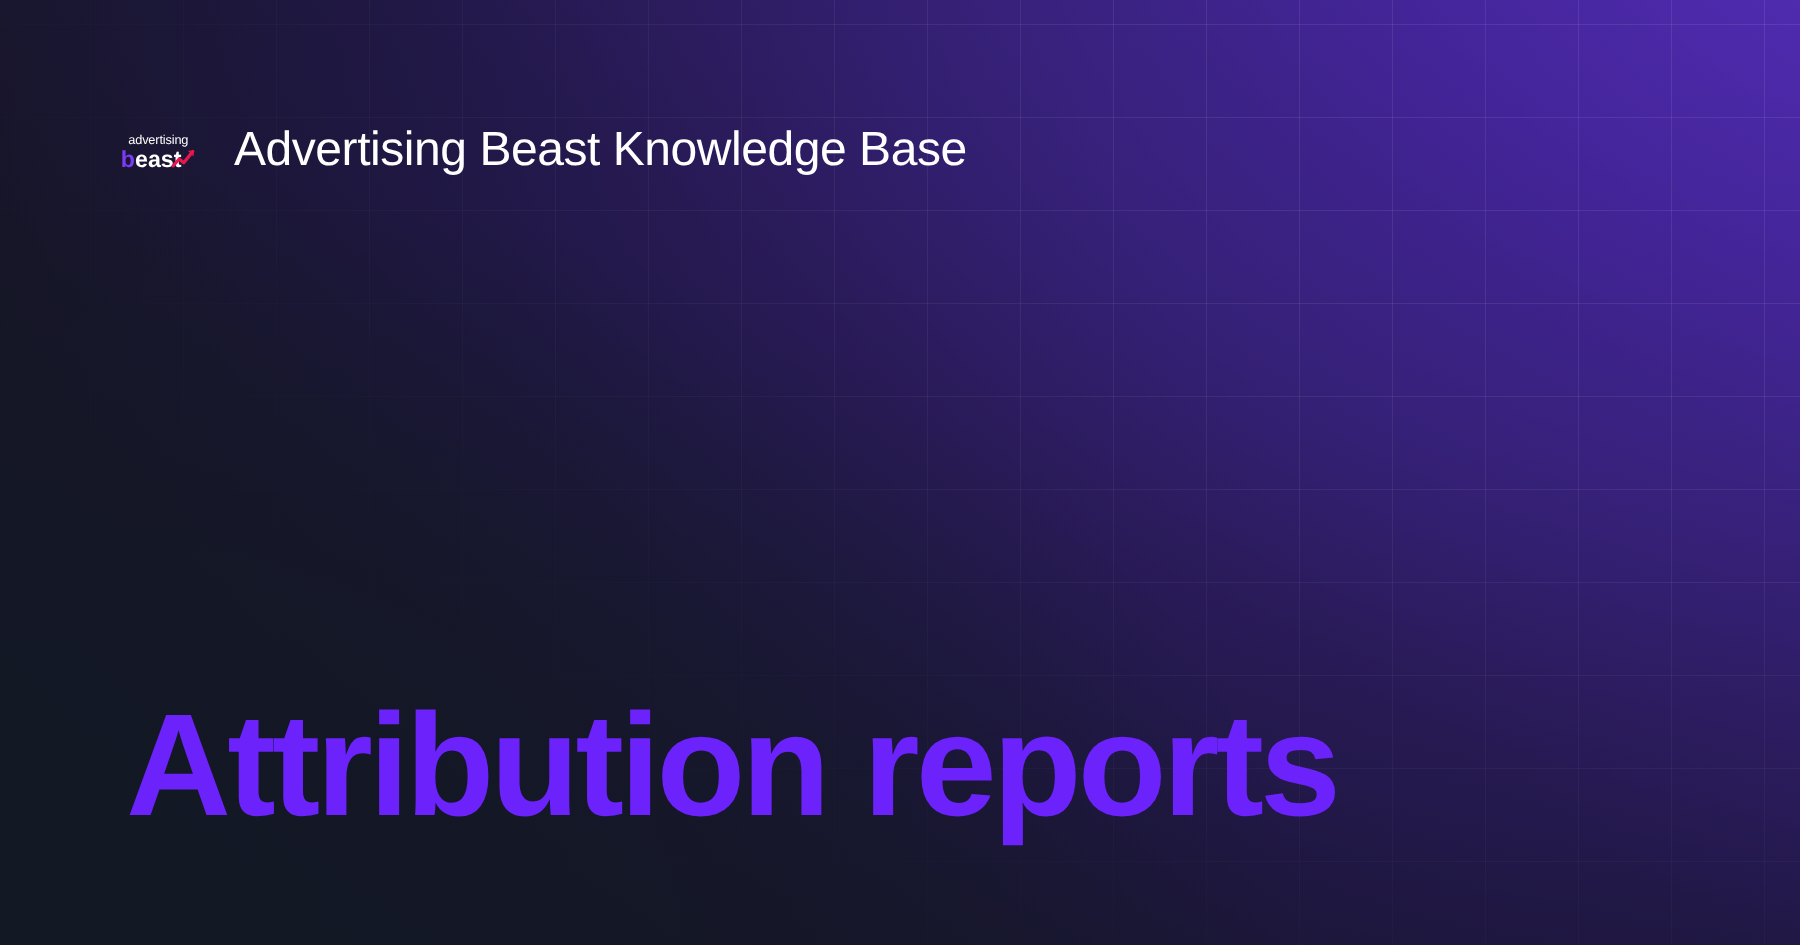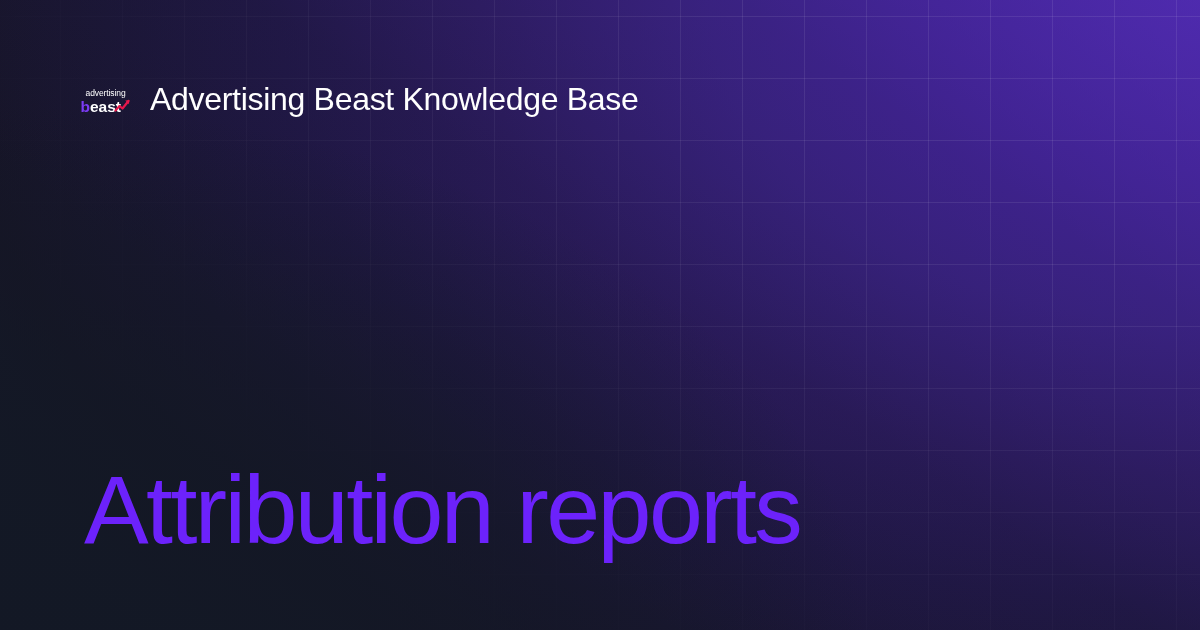--- a/index.html
+++ b/index.html
@@ -77,21 +77,21 @@
         rgba(0,0,0,0.18) 70%,
         rgba(0,0,0,0.0) 86%);
   }
 
   
   .header {
     position:absolute;
     left:79px; top:82px;
     display:flex;
     align-items:center;
-    gap:13px;
+    gap:19px;
     z-index:5;
   }
 
   .brand-logo {
     width:58px; height:34px;
     display:flex;
     flex-direction:column;
     justify-content:center;
     flex:0 0 auto;
   }
@@ -105,21 +105,21 @@
     line-height:1.1;
   }
 
   
   .page-heading {
     position:absolute;
     left:84px;
     bottom:72px;
     z-index:5;
     font-size:97px;
-    font-weight:normal;
+    font-weight:bold;
     color:#6c22fb;
     letter-spacing:-2.6px;
     line-height:1.0;
     white-space:nowrap;
   }
 </style>
 </head>
 <body>
 
 <div id="card">

